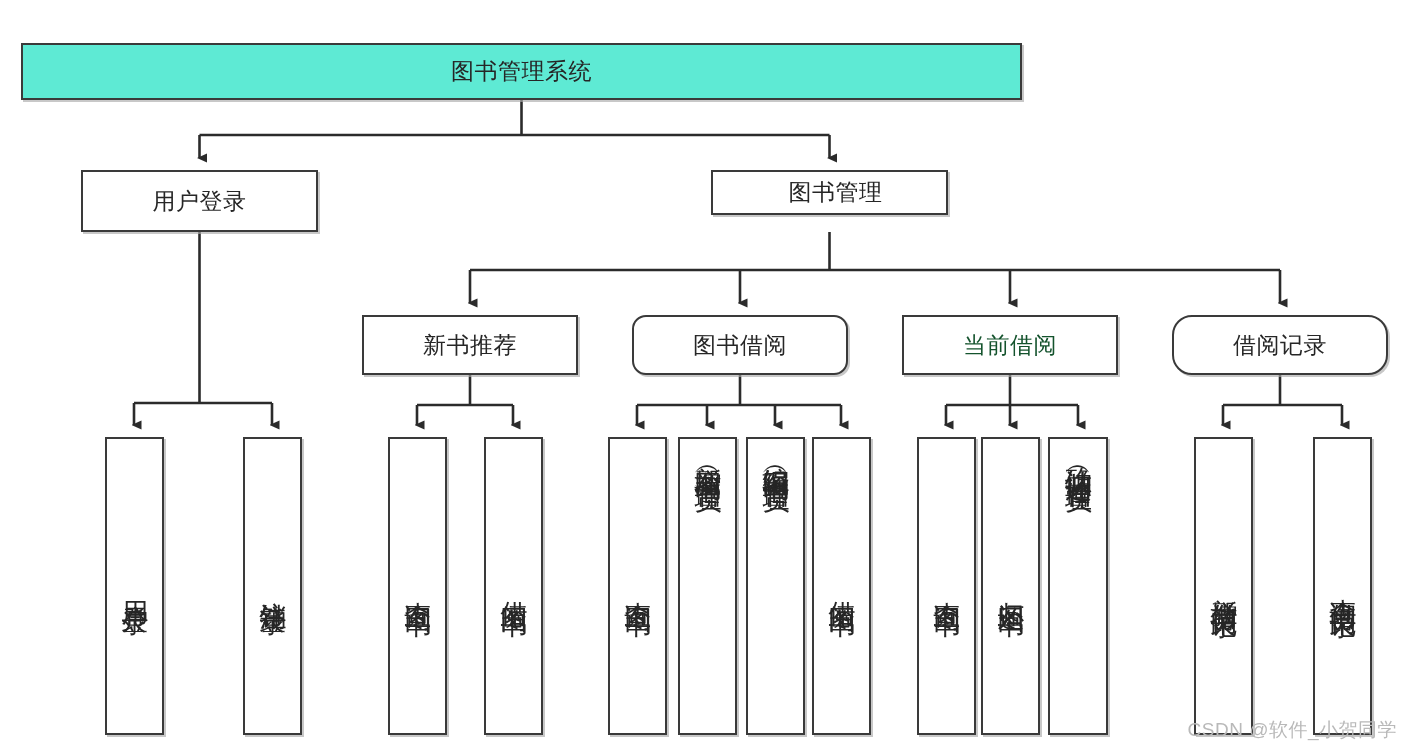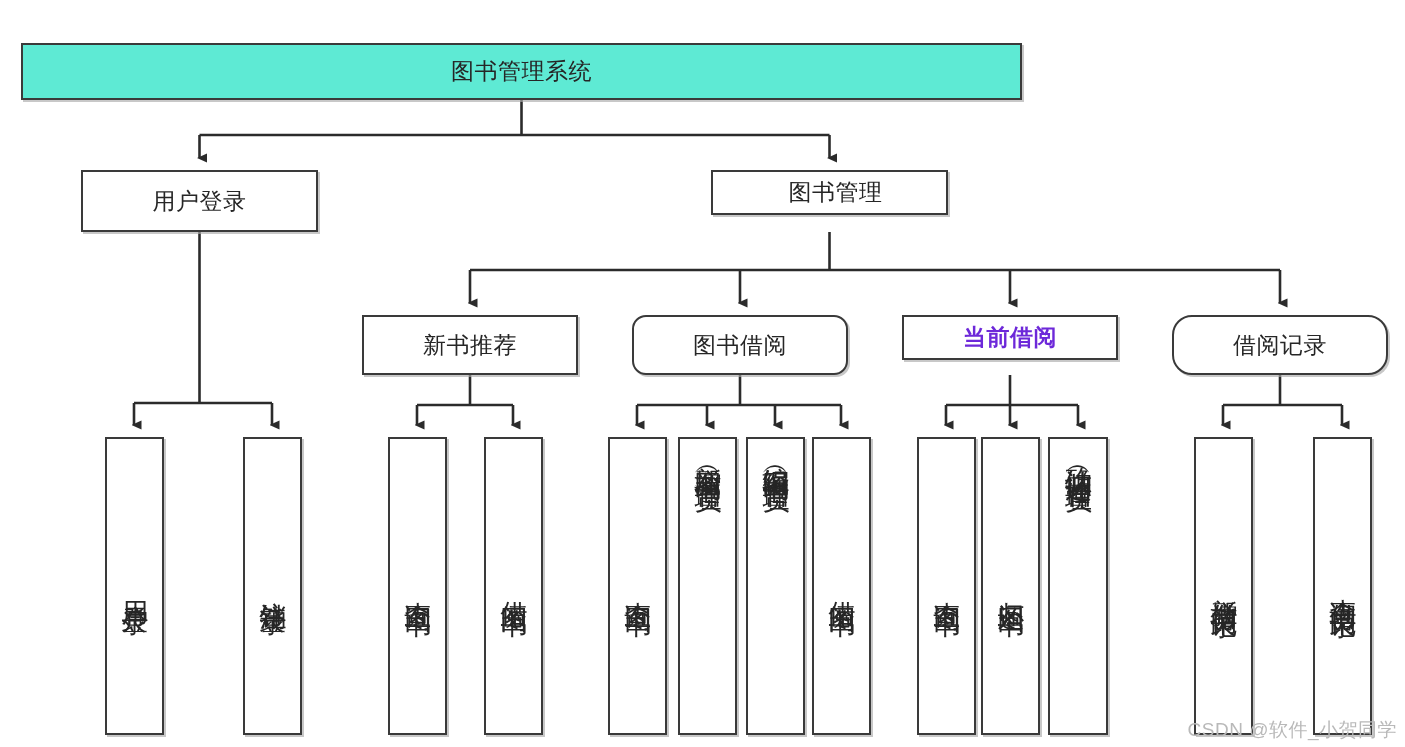--- a/index.html
+++ b/index.html
@@ -136,21 +136,21 @@
   <div class="node horiz" style="left: 711px; top: 170px; width: 237px; height: 45px; border-color: rgb(58, 58, 58); color: rgb(38, 38, 38); background: rgb(255, 255, 255); padding-left: 12px;">
     <span class="label">图书管理</span>
   </div>
 
   <div class="node horiz" style="left: 362px; top: 315px; width: 216px; height: 60px; border-color: rgb(58, 58, 58); color: rgb(38, 38, 38); background: rgb(255, 255, 255);">
     <span class="label">新书推荐</span>
   </div>
   <div class="node horiz" style="left: 632px; top: 315px; width: 216px; height: 60px; border-color: rgb(58, 58, 58); color: rgb(38, 38, 38); background: rgb(255, 255, 255); border-radius: 14px;">
     <span class="label">图书借阅</span>
   </div>
-  <div class="node horiz" style="left: 902px; top: 315px; width: 216px; height: 45px; border-color: rgb(58, 58, 58); color: #6d28d9; background: rgb(255, 255, 255); font-weight: bold;">
+  <div class="node horiz" style="left: 902px; top: 315px; width: 216px; height: 60px; border-color: rgb(58, 58, 58); color: #14532d; background: rgb(255, 255, 255);">
     <span class="label">当前借阅</span>
   </div>
   <div class="node horiz" style="left: 1172px; top: 315px; width: 216px; height: 60px; border-color: rgb(58, 58, 58); color: rgb(38, 38, 38); background: rgb(255, 255, 255); border-radius: 20px;">
     <span class="label">借阅记录</span>
   </div>
 
   <div class="node vert centered" style="left: 105px; top: 437px; width: 59px; height: 298px; border-color: rgb(58, 58, 58); color: rgb(38, 38, 38); background: rgb(255, 255, 255);">
     <span class="label">用户登录</span>
   </div>
   <div class="node vert centered" style="left: 243px; top: 437px; width: 59px; height: 298px; border-color: rgb(58, 58, 58); color: rgb(38, 38, 38); background: rgb(255, 255, 255);">

